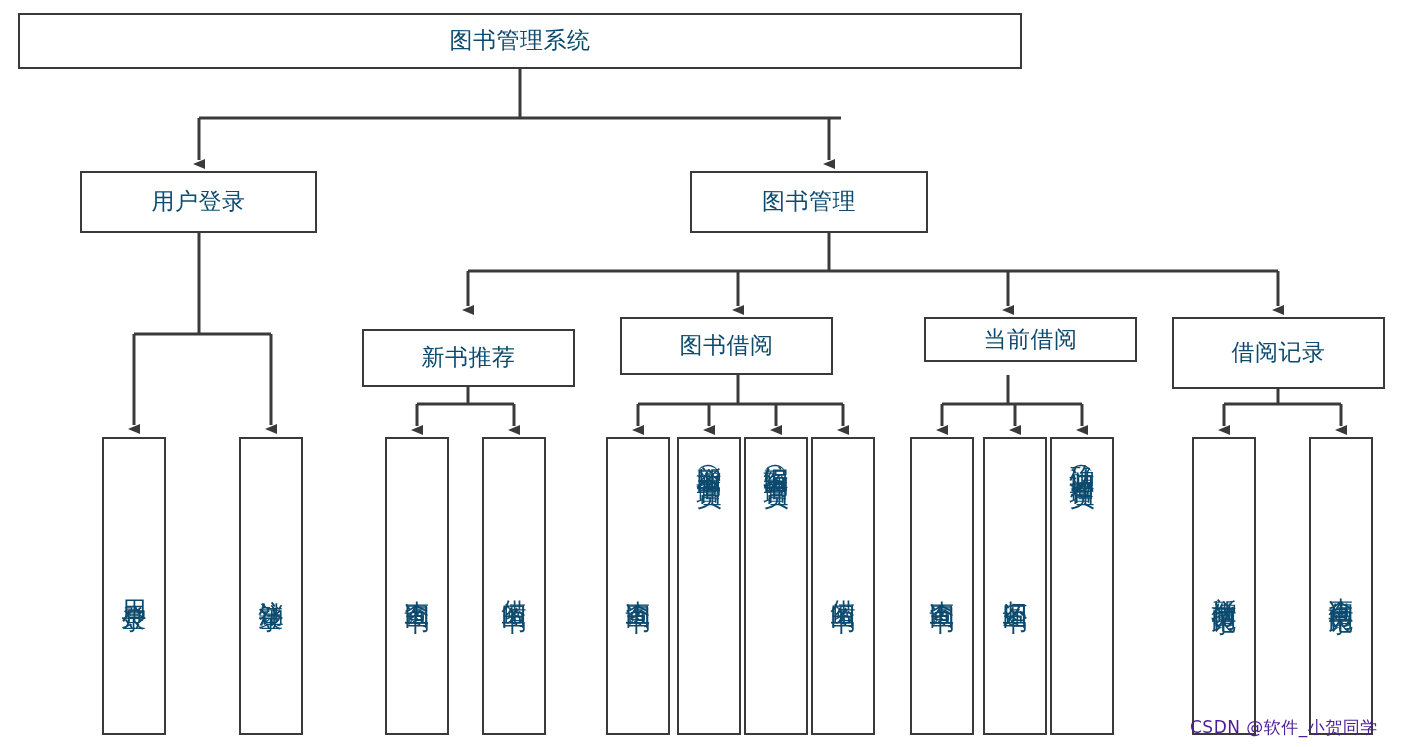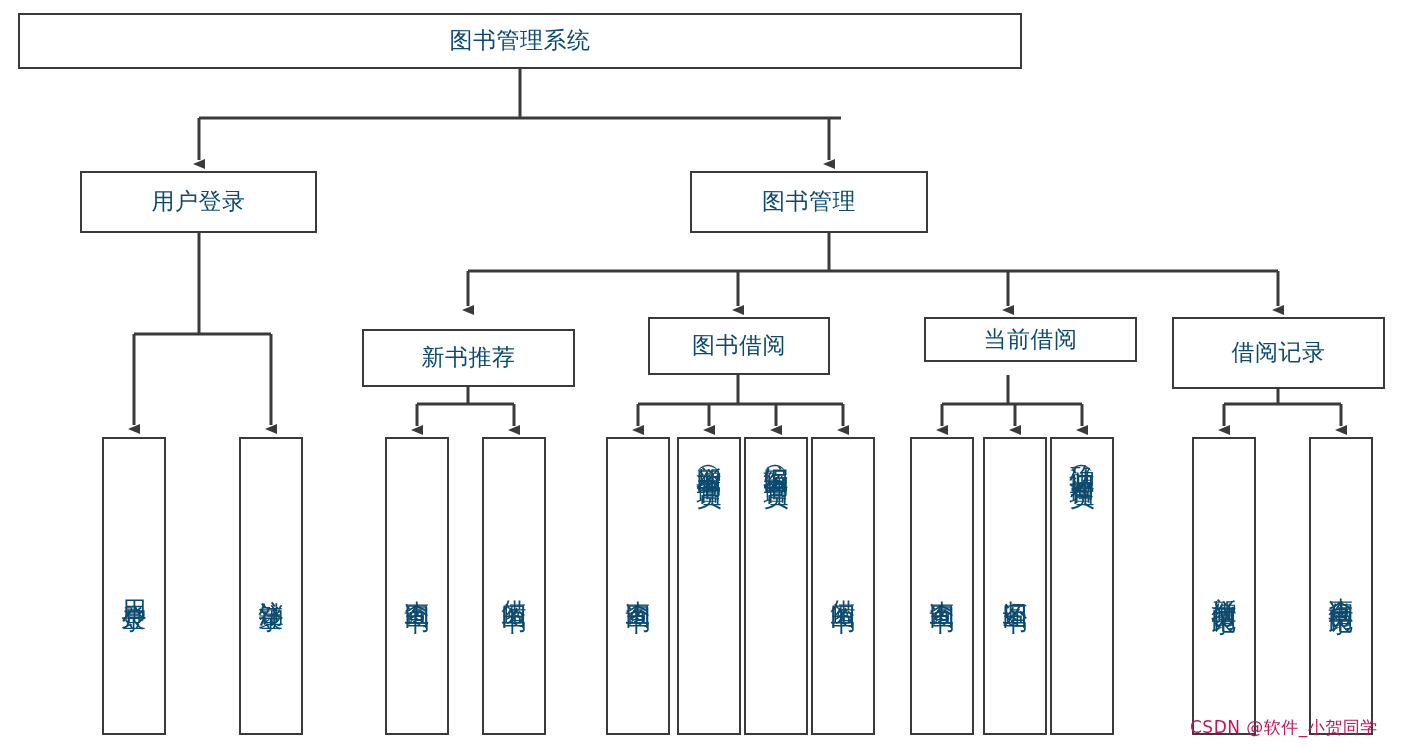--- a/index.html
+++ b/index.html
@@ -65,21 +65,21 @@
   }
   .node.vert.centered {
     align-items: center;
     padding-top: 0;
   }
   #watermark {
     position: absolute;
     left: 1190px;
     top: 716px;
     font-size: 17px;
-    color: #be185d;
+    color: #4c1d95;
     white-space: nowrap;
     letter-spacing: 0.5px;
   }
 </style>
 </head>
 <body>
 
 <div id="diagram-root">
 
   <svg id="wires" viewBox="0 0 1405 747">
@@ -139,21 +139,21 @@
   <div class="node horiz" style="left:80px; top:171px; width:237px; height:62px;">
     <span class="label">用户登录</span>
   </div>
   <div class="node horiz" style="left:690px; top:171px; width:238px; height:62px;">
     <span class="label">图书管理</span>
   </div>
 
   <div class="node horiz" style="left:362px; top:317px; width:213px; height:58px;margin-top:12px;">
     <span class="label">新书推荐</span>
   </div>
-  <div class="node horiz" style="left:648px; top:317px; width:182px; height:58px;">
+  <div class="node horiz" style="left:620px; top:317px; width:213px; height:58px;">
     <span class="label">图书借阅</span>
   </div>
   <div class="node horiz" style="left:924px; top:317px; width:213px; height:45px;">
     <span class="label">当前借阅</span>
   </div>
   <div class="node horiz" style="left:1172px; top:317px; width:213px; height:72px;">
     <span class="label">借阅记录</span>
   </div>
 
   <div class="node vert centered" style="left:102px; top:437px; width:64px; height:298px;">

